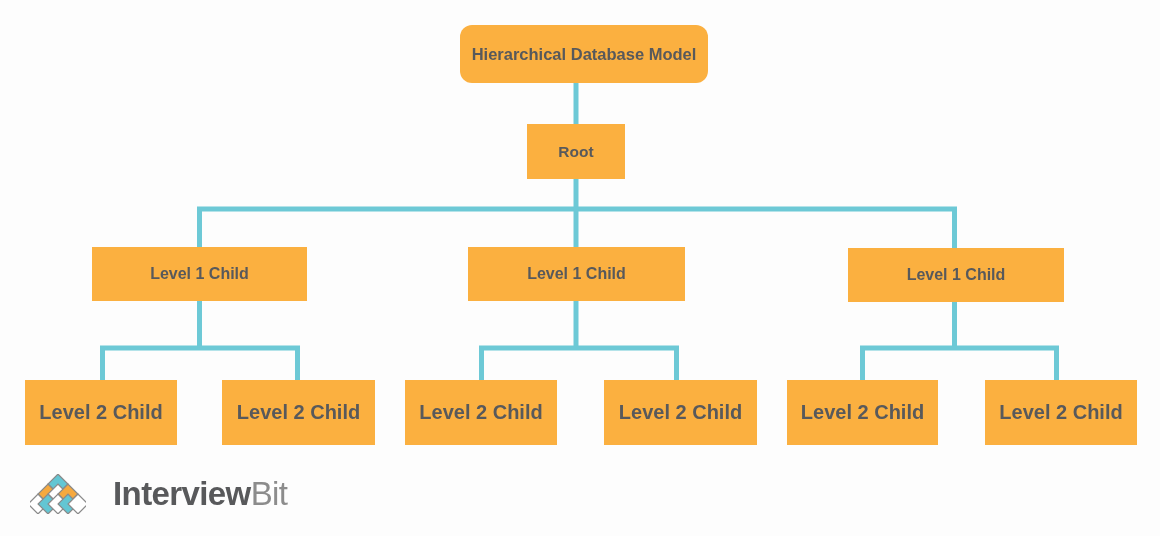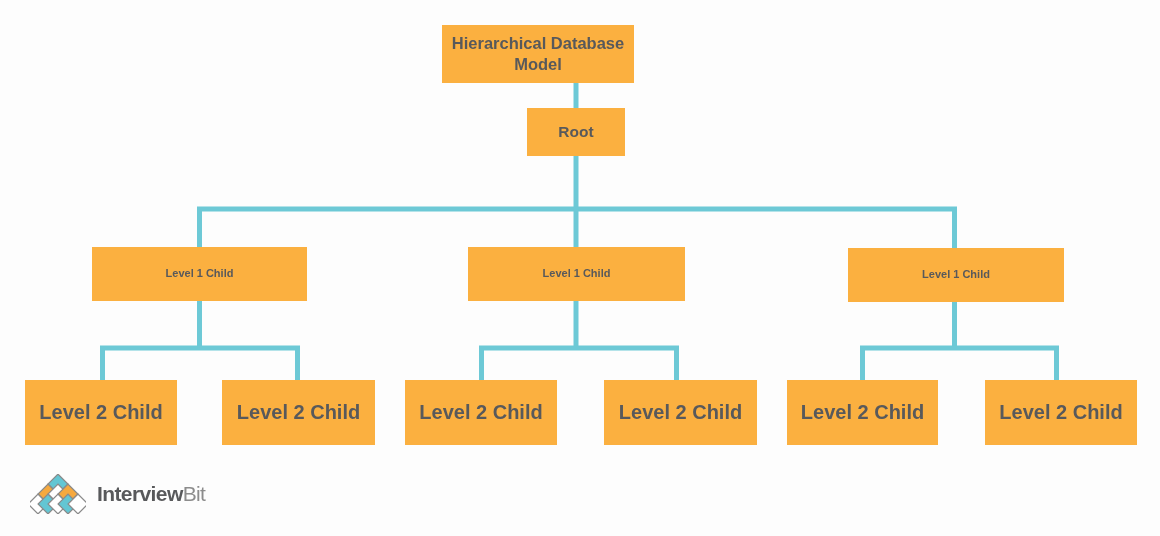--- a/index.html
+++ b/index.html
@@ -33,36 +33,37 @@
     align-items: center;
     justify-content: center;
     text-align: center;
     font-weight: bold;
     line-height: 1.25;
     box-sizing: border-box;
     padding: 2px 6px;
   }
   .node-title { font-size: 16.5px; }
   .node-root { font-size: 15.5px; }
-  .node-l1 { font-size: 11px; text-align: center; }
+  .node-l1 { font-size: 16px; text-align: center; }
   .node-l2 { font-size: 20px; }
 
   #logo {
     position: absolute;
     left: 30px;
     top: 474px;
     display: flex;
     align-items: center;
     gap: 11px;
   }
   #logo-mark { display: block; }
   #logo-word {
-    font-size: 21px;
+    font-size: 33px;
     letter-spacing: -0.6px;
     white-space: nowrap;
+    margin-left: 16px;
   }
   .word-strong { color: #58595b; font-weight: bold; }
   .word-light  { color: #8c8c8c; font-weight: normal; }
 </style>
 </head>
 <body>
 
 <div id="canvas">
 
   <svg id="wires" viewBox="0 0 1160 536" xmlns="http://www.w3.org/2000/svg">
@@ -85,23 +86,23 @@
       <line x1="481.5" y1="348" x2="481.5" y2="380"></line>
       <line x1="676.5" y1="348" x2="676.5" y2="380"></line>
 
       <line x1="954.5" y1="302" x2="954.5" y2="348"></line>
       <line x1="860" y1="348" x2="1059" y2="348"></line>
       <line x1="862.5" y1="348" x2="862.5" y2="380"></line>
       <line x1="1056.5" y1="348" x2="1056.5" y2="380"></line>
     </g>
   </svg>
 
-  <div class="node node-title" style="left:442px; top:25px; width:192px; height:58px;">Hierarchical Database Model</div>
+  <div class="node node-title" style="left:460px; top:25px; width:248px; height:58px;border-radius:12px;">Hierarchical Database Model</div>
 
-  <div class="node node-root" style="left:527px; top:108px; width:98px; height:48px;">Root</div>
+  <div class="node node-root" style="left:527px; top:124px; width:98px; height:55px;">Root</div>
 
   <div class="node node-l1" style="left:92px; top:247px; width:215px; height:54px;">Level 1 Child</div>
 
   <div class="node node-l1" style="left:468px; top:247px; width:217px; height:54px;">Level 1 Child</div>
 
   <div class="node node-l1" style="left:848px; top:248px; width:216px; height:54px;">Level 1 Child</div>
 
   <div class="node node-l2" style="left:25px; top:380px; width:152px; height:65px;">Level 2 Child</div>
 
   <div class="node node-l2" style="left:222px; top:380px; width:153px; height:65px;">Level 2 Child</div>

